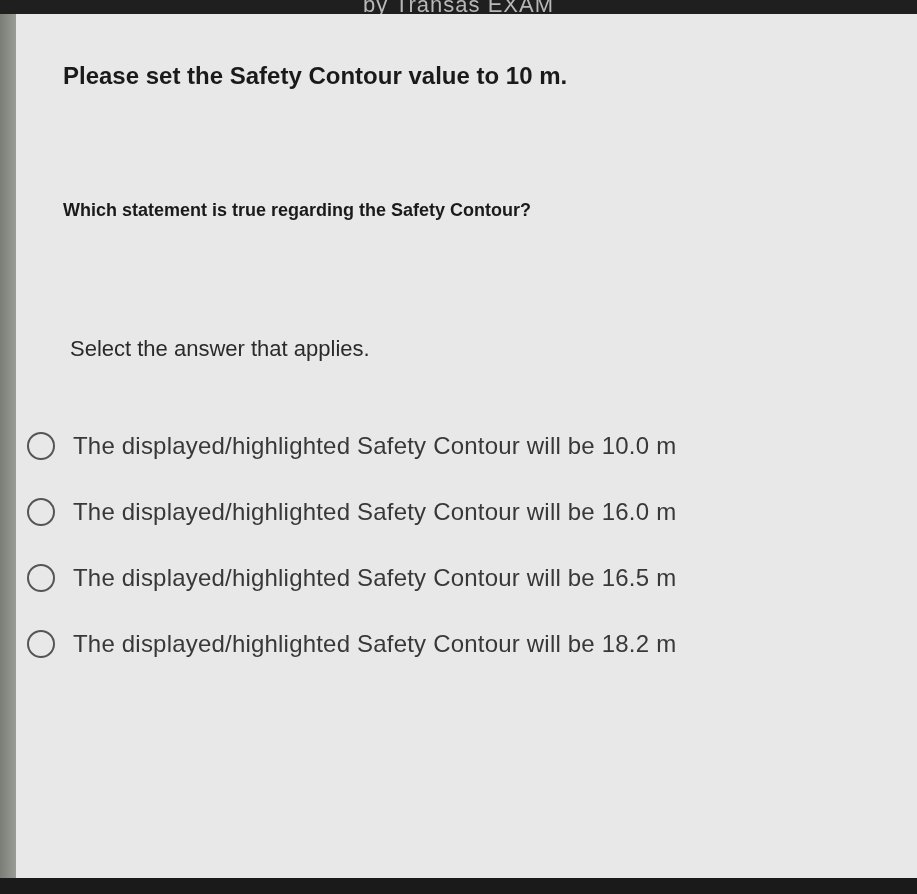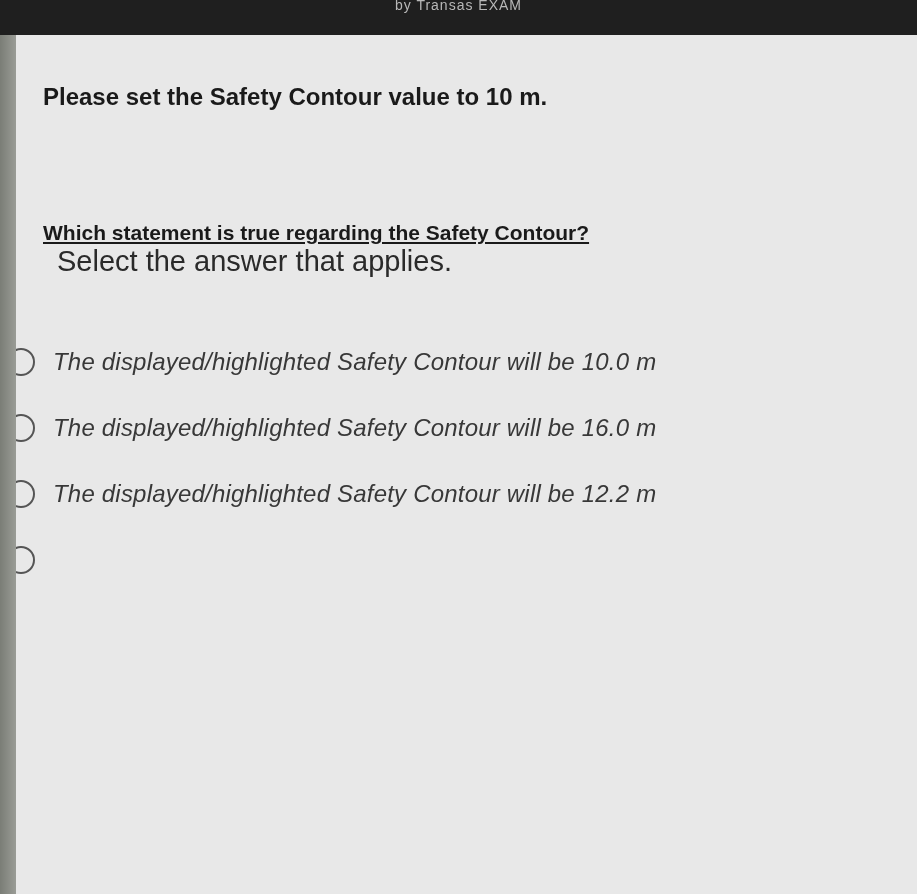--- a/index.html
+++ b/index.html
@@ -8,64 +8,64 @@
       box-sizing: border-box;
     }
     body {
       width: 917px;
       height: 894px;
       font-family: Arial, Helvetica, sans-serif;
       background: #1a1a1a;
       overflow: hidden;
     }
     .header-bar {
-      height: 35px;
+      height: 14px;
       background: #1f1f1f;
       color: #b8b8b8;
-      font-size: 14px;
+      font-size: 22px;
       text-align: center;
       line-height: 10px;
       overflow: hidden;
       letter-spacing: 1px;
     }
     .page {
       background: #e8e8e8;
       width: 100%;
       height: calc(100% - 30px);
-      padding: 48px 30px 30px 35px;
+      padding: 48px 30px 30px 55px;
       position: relative;
     }
     .page::before {
       content: "";
       position: absolute;
       left: 0;
       top: 0;
       bottom: 0;
       width: 16px;
       background: linear-gradient(to right, #7a7d76, #9a9c96);
     }
     .instruction {
       font-weight: bold;
       font-size: 24px;
       color: #1a1a1a;
       margin-bottom: 110px;
       margin-left: 8px;
     }
     .question {
       font-weight: bold;
-      font-size: 21px;
+      font-size: 18px;
       color: #1a1a1a;
+      margin-bottom: 115px;
       margin-left: 8px;
-      text-decoration: underline;
     }
     .select-hint {
-      font-size: 29px;
+      font-size: 22px;
       color: #2a2a2a;
       margin-bottom: 70px;
-      margin-left: 22px;
+      margin-left: 15px;
     }
     .options {
       display: flex;
       flex-direction: column;
       gap: 38px;
       margin-left: -28px;
     }
     .option {
       display: flex;
       align-items: center;
@@ -77,21 +77,20 @@
       height: 28px;
       border: 2.5px solid #555;
       border-radius: 50%;
       flex-shrink: 0;
       background: transparent;
     }
     .option-text {
       font-size: 24px;
       color: #383838;
       letter-spacing: 0.2px;
-      font-style: italic;
     }
   </style>
 </head>
 <body>
 
 <div class="header-bar">
   <span>by Transas EXAM</span>
 </div>
 
 <div class="page">
@@ -110,23 +109,24 @@
     </div>
 
 
     <div class="option">
       <span class="radio-circle"></span>
       <span class="option-text">The displayed/highlighted Safety Contour will be 16.0 m</span>
     </div>
 
     <div class="option">
       <span class="radio-circle"></span>
-      <span class="option-text">The displayed/highlighted Safety Contour will be 12.2 m</span>
+      <span class="option-text">The displayed/highlighted Safety Contour will be 16.5 m</span>
     </div>
 
 
     <div class="option">
       <span class="radio-circle"></span>
+      <span class="option-text">The displayed/highlighted Safety Contour will be 18.2 m</span>
     </div>
 
   </div>
 
 </div>
 
 </body></html>

